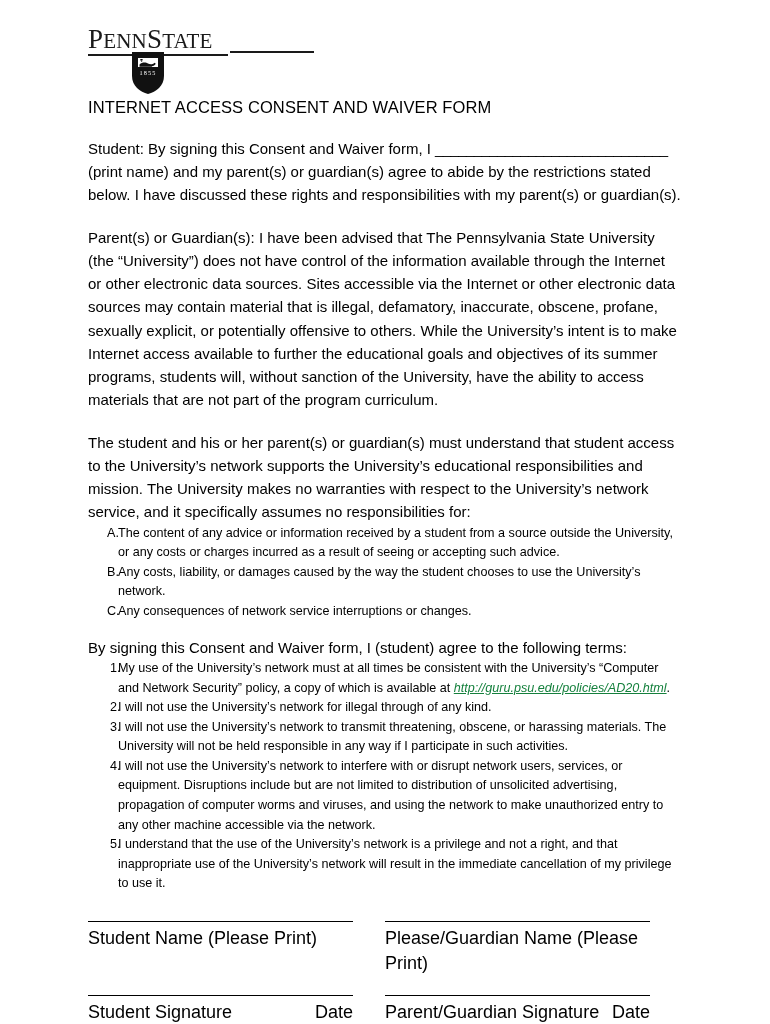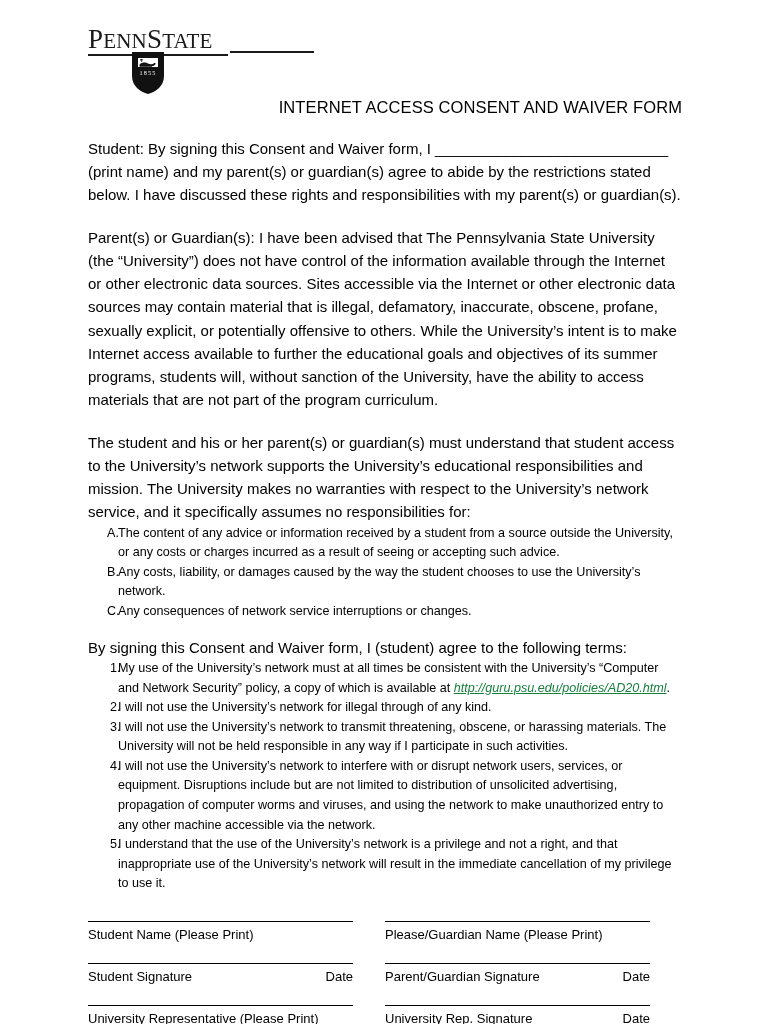--- a/index.html
+++ b/index.html
@@ -69,21 +69,21 @@
   .shield {
     position: absolute;
     left: 44px;
     top: 26px;
     width: 32px;
     height: 42px;
   }
 
   
   .doc-title {
-    text-align: right;
+    text-align: left;
     font-size: 16.5px;
     letter-spacing: 0.1px;
     margin: 0;
     padding: 0 0 0 0;
     font-weight: normal;
     line-height: 1.2;
   }
   .subtitle {
     font-style: italic;
     font-size: 11.6px;
@@ -156,21 +156,21 @@
   .sig-rule {
     border-bottom: 1.4px solid #000;
     width: 265px;
     height: 0;
     margin-bottom: 4px;
   }
   .sig-labels {
     display: flex;
     justify-content: space-between;
     width: 265px;
-    font-size: 13px;
+    font-size: 18px;
     line-height: 1.4;
   }
   .sig-labels.single { justify-content: flex-start; }
 
   
   .thick-rule {
     border-top: 2.6px solid #000;
     width: 594px;
     margin-top: 9px;
     margin-bottom: 6px;

